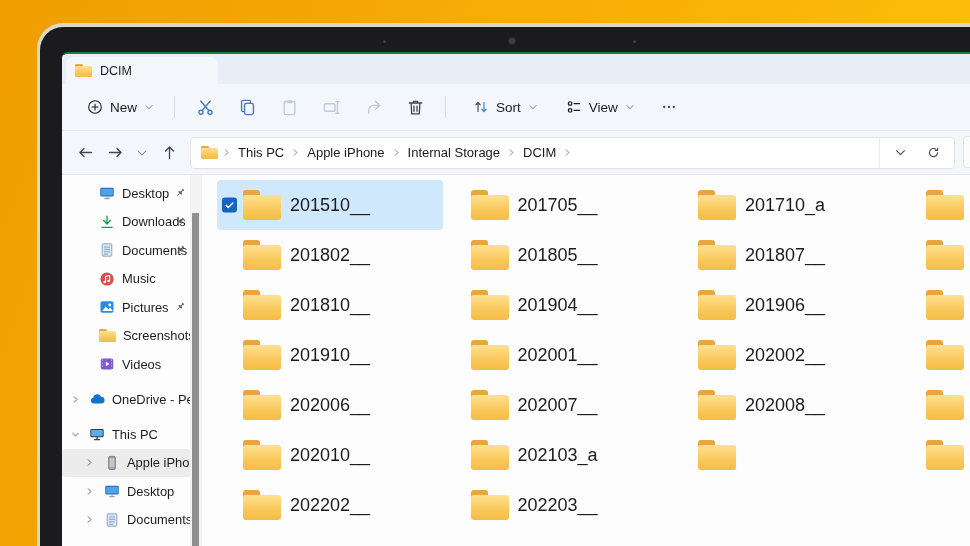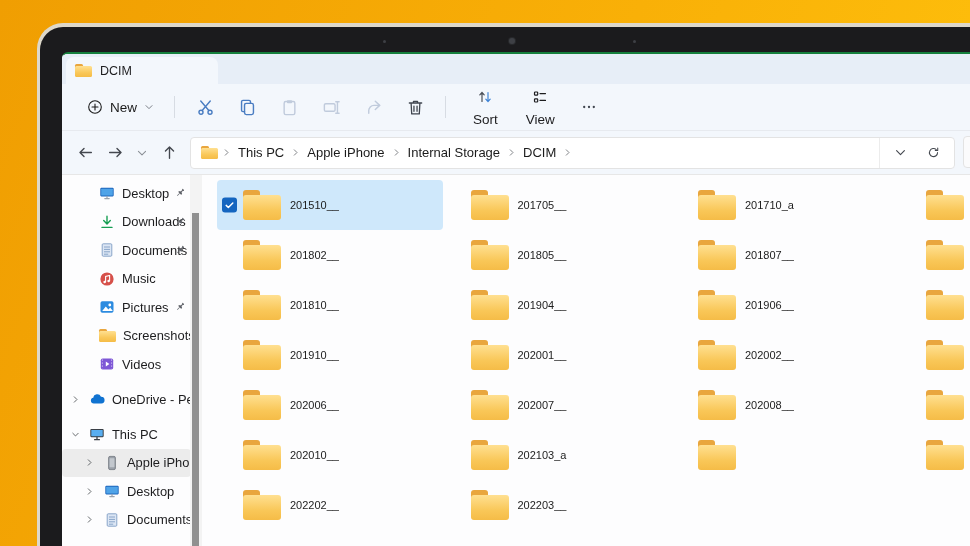--- a/index.html
+++ b/index.html
@@ -30,21 +30,21 @@
   button { background:none; border:none; font:inherit; color:inherit; cursor:default; }
   .new-btn { display:flex; align-items:center; gap:7px; padding:0 11px; height:36px; font-size:13.5px; color:#1b1b1b; }
   .vdiv { width:1px; height:22px; background:#d7dce3; margin:0 9px; flex:none; }
   .tb-icons { display:flex; }
   .tb-btn { width:42px; height:36px; display:flex; align-items:center; justify-content:center; }
   .tb-btn svg { width:19px; height:19px; }
   .tb-btn.accent { color:#4a7dc2; }
   .tb-btn.enabled { color:#3f454f; }
   .tb-btn.disabled { color:#c0cbdc; }
   .ic-cut svg { transform:rotate(-90deg); }
-  .dd-btn { display:flex; align-items:center; gap:7px; padding:0 10px; height:36px; font-size:13.5px; color:#1d1d1f; margin-left:8px;flex-direction:column; }
+  .dd-btn { display:flex; align-items:center; gap:7px; padding:0 10px; height:36px; font-size:13.5px; color:#1d1d1f; margin-left:8px; }
   .more-btn { width:40px; height:36px; display:flex; align-items:center; justify-content:center; color:#3f454f; margin-left:4px; }
   .ic { display:inline-flex; flex:none; }
   .ic svg { width:16px; height:16px; }
   .ic.small svg { width:10px; height:10px; }
   .ic.chev { color:#6a6f77; }
 
   .addressrow { position:absolute; left:0; top:76px; right:0; height:44px; background:#f3f7fc;
                 border-top:1px solid #e7eaef; display:flex; align-items:center; }
   .nav-btn { height:32px; display:flex; align-items:center; justify-content:center; color:#44484f; }
   .nav-btn svg { width:17px; height:17px; }
@@ -77,21 +77,21 @@
   .pin { position:absolute; left:112px; color:#5c5f66; display:inline-flex; }
   .pin svg { width:12px; height:12px; }
   .side-gap7 { height:7px; } .side-gap6 { height:6px; }
   .sb-track { position:absolute; left:128px; top:0; width:12px; bottom:0; background:#f3f3f3; }
   .sb-thumb { position:absolute; left:2px; width:7px; top:38px; bottom:0; background:#909090; }
 
   .grid { position:absolute; left:155px; top:0; right:0; bottom:0; overflow:hidden; padding-top:5px;
           display:grid; grid-template-columns:repeat(4,227.5px); grid-auto-rows:50px; }
   .tile { position:relative; width:226px; height:50px; border-radius:4px; display:flex; align-items:center; padding-left:26px; }
   .tile.selected { background:var(--sel,#cfe8fb); }
-  .tile-label { margin-left:9px; font-size:11px; color:#1c1c1c; }
+  .tile-label { margin-left:9px; font-size:18px; color:#1c1c1c; }
   .checkbox { position:absolute; left:5px; top:50%; transform:translateY(-50%); width:15px; height:15px;
               background:var(--check,#1465c0); border-radius:3px; display:flex; align-items:center; justify-content:center; }
   .checkbox svg { width:11px; height:11px; }
 
   
   .fico { position:relative; width:38px; height:30px; flex:none; }
   .fico .fb { position:absolute; left:0; top:0; width:46%; height:40%; background:var(--fback,#e9a63e); border-radius:3px 3px 0 0; }
   .fico .ff { position:absolute; left:0; top:15%; width:100%; height:85%; border-radius:3px;
               background:linear-gradient(180deg,#ffe091 0%, var(--ffront,#f9c758) 62%, #f5bc47 100%); }
   .fico-sm { width:17px; height:13px; } .fico-sm .fb { border-radius:1.5px 1.5px 0 0; } .fico-sm .ff { border-radius:1.5px; }

